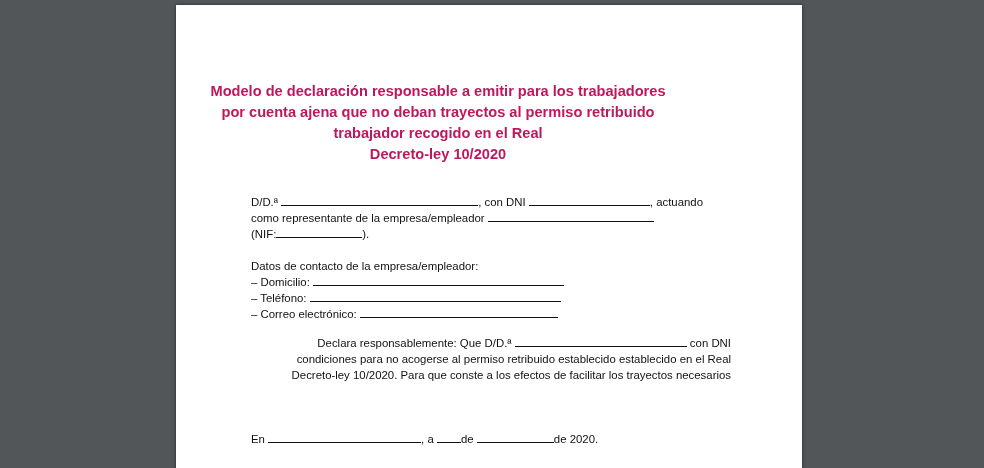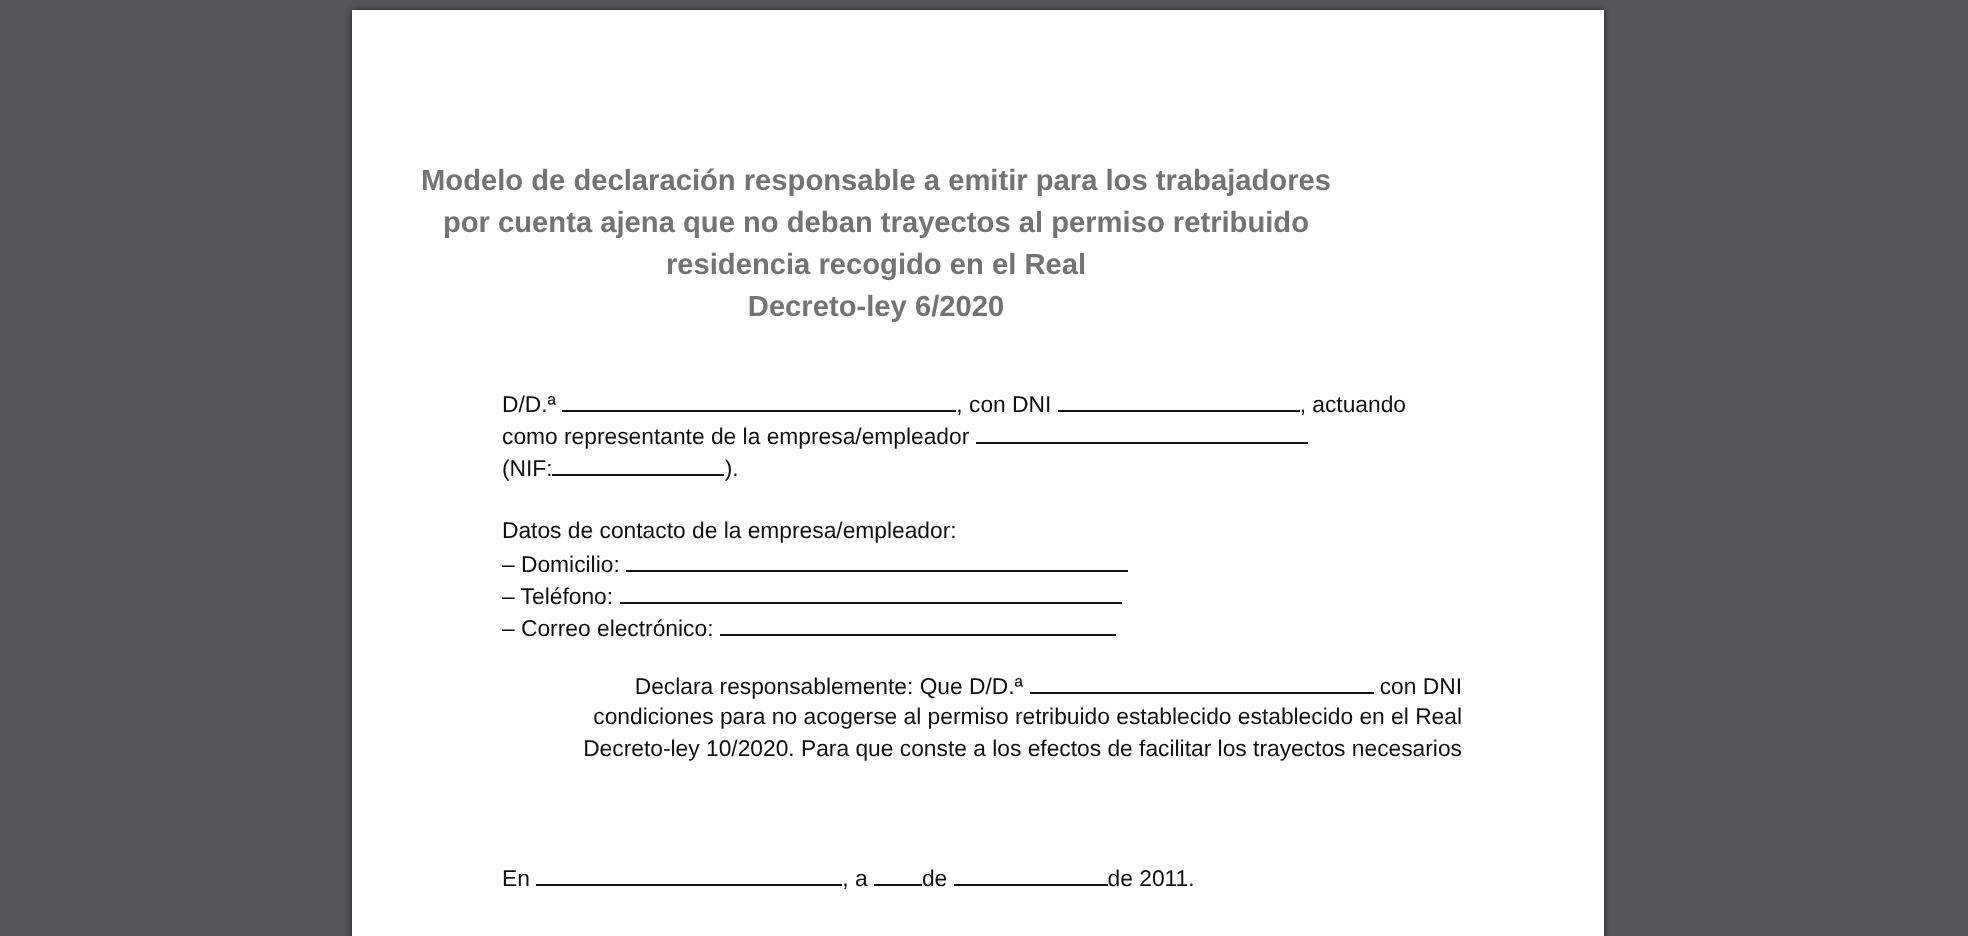--- a/index.html
+++ b/index.html
@@ -28,21 +28,21 @@
     }
     .title {
       position: absolute;
       left: 0;
       top: 76px;
       width: 524px;
       text-align: center;
       font-weight: bold;
       font-size: 14.6px;
       line-height: 21px;
-      color: #737373;
+      color: #be185d;
     }
     .title div { white-space: nowrap; }
     .body {
       position: absolute;
       left: 75px;
       width: 480px;
       font-size: 11.4px;
       color: #111;
       line-height: 16px;
     }
@@ -56,22 +56,22 @@
   </style>
 </head>
 <body>
 
 <div class="viewer">
   <div class="page">
 
     <div class="title">
       <div>Modelo de declaración responsable a emitir para los trabajadores</div>
       <div>por cuenta ajena que no deban trayectos al permiso retribuido</div>
-      <div>residencia recogido en el Real</div>
-      <div>Decreto-ley 6/2020</div>
+      <div>trabajador recogido en el Real</div>
+      <div>Decreto-ley 10/2020</div>
     </div>
 
     <div class="body" style="top:253px;">
       <div class="line">Datos de contacto de la empresa/empleador:</div>
       <div class="line">
         <span>– Domicilio: </span><span class="blank" style="width:251px"></span>
       </div>
       <div class="line">
         <span>– Teléfono: </span><span class="blank" style="width:251px"></span>
       </div>
@@ -95,18 +95,18 @@
     <div class="body" style="top:330px;text-align:right;">
       <div class="line">
         <span>Declara responsablemente: Que D/D.ª </span><span class="blank" style="width:172px"></span><span> con DNI</span>
       </div>
       <div class="line">condiciones para no acogerse al permiso retribuido establecido establecido en el Real</div>
       <div class="line">Decreto-ley 10/2020. Para que conste a los efectos de facilitar los trayectos necesarios</div>
     </div>
 
     <div class="body" style="top:426px;">
       <div class="line">
-        <span>En </span><span class="blank" style="width:153px"></span><span>, a </span><span class="blank" style="width:24px"></span><span>de </span><span class="blank" style="width:77px"></span><span>de 2011.</span>
+        <span>En </span><span class="blank" style="width:153px"></span><span>, a </span><span class="blank" style="width:24px"></span><span>de </span><span class="blank" style="width:77px"></span><span>de 2020.</span>
       </div>
     </div>
 
   </div>
 </div>
 
 </body></html>

